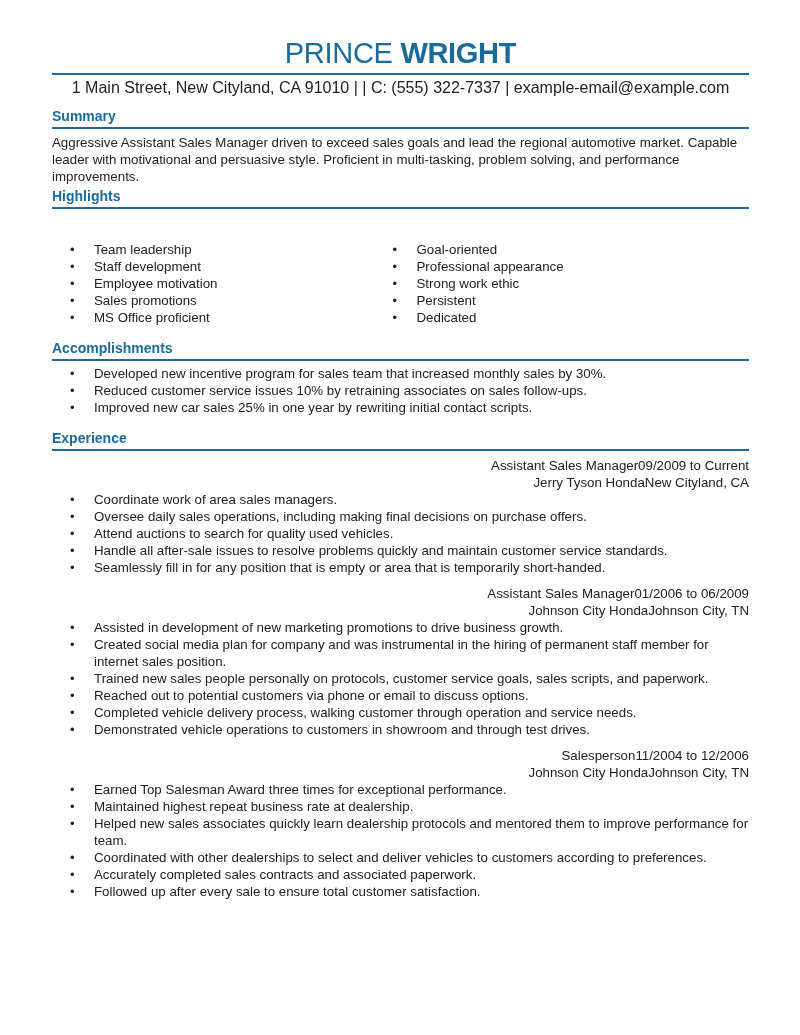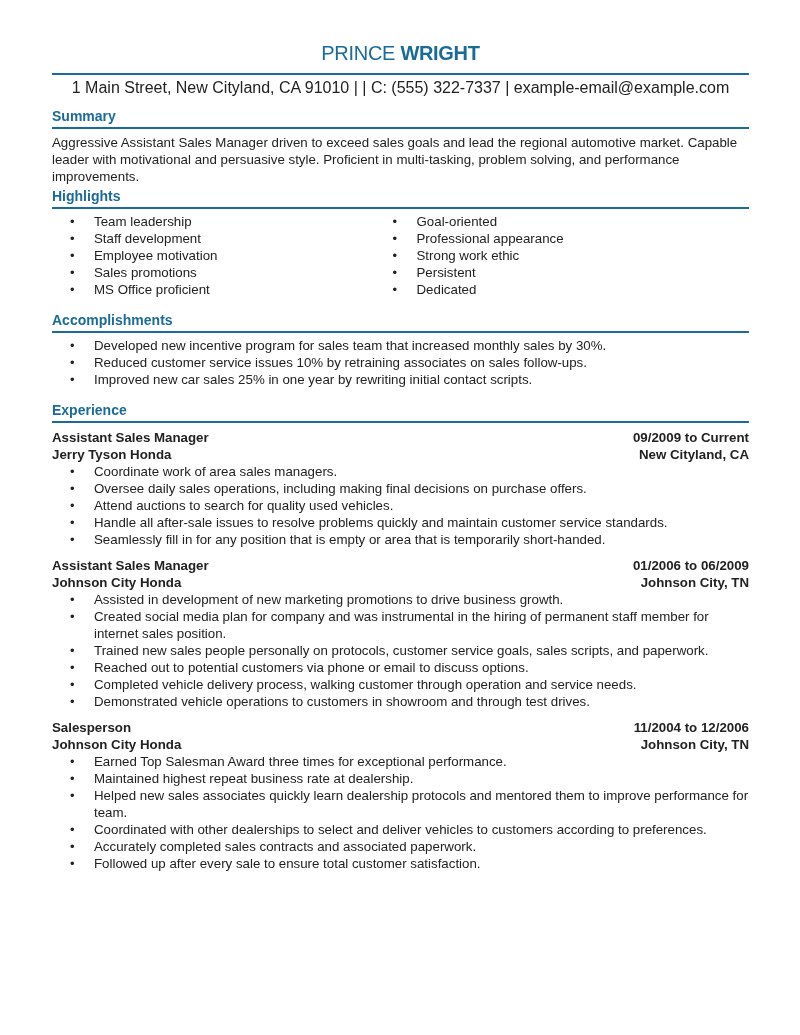--- a/index.html
+++ b/index.html
@@ -1,29 +1,29 @@
 <!DOCTYPE html>
 <html><head>
 <meta charset="utf-8">
 <style>
   html, body { margin:0; padding:0; background:#ffffff; }
   body { width:800px; height:1035px; position:relative; font-family:"Liberation Sans", sans-serif; color:#222; }
   .page { position:absolute; left:52px; top:0; width:697px; }
-  .name { text-align:center; font-size:20px; color:#1a6a9a; margin-top:36px; height:34px; line-height:34px; letter-spacing:-0.3px; }
+  .name { text-align:center; font-size:29px; color:#1a6a9a; margin-top:36px; height:34px; line-height:34px; letter-spacing:-0.3px; }
   .name .last { font-weight:bold; }
   .rule { border-top:2px solid #1a6a9a; }
   .contact { text-align:center; font-size:16px; margin-top:5px; line-height:16px; color:#222; }
   .sec-title { text-align:left; font-size:14px; font-weight:bold; color:#1a6a9a; line-height:22px; }
   .summary { font-size:13.3px; line-height:17px; margin-top:5px; }
   ul { list-style:none; margin:0; padding:0; }
   li { position:relative; padding-left:42px; font-size:13.3px; line-height:17px; }
   li::before { content:"\2022"; position:absolute; left:18px; top:0; font-size:13px; }
   .cols { display:flex; margin-top:4px; }
-  .cols ul { width:50%; }
-  .job-head { display:flex; justify-content:space-between; font-weight:bold; font-size:13.3px; line-height:17px; }
+  .cols ul { width:50%;margin-top:28px; }
+  .job-head { display:flex; justify-content:flex-end; font-weight:normal; font-size:13.3px; line-height:17px; }
 </style>
 </head>
 <body>
 
 <div class="page">
   <div class="name">
     <span>PRINCE</span>
     <span class="last">WRIGHT</span>
   </div>
   <div class="rule" style="margin-top:3px"></div>

